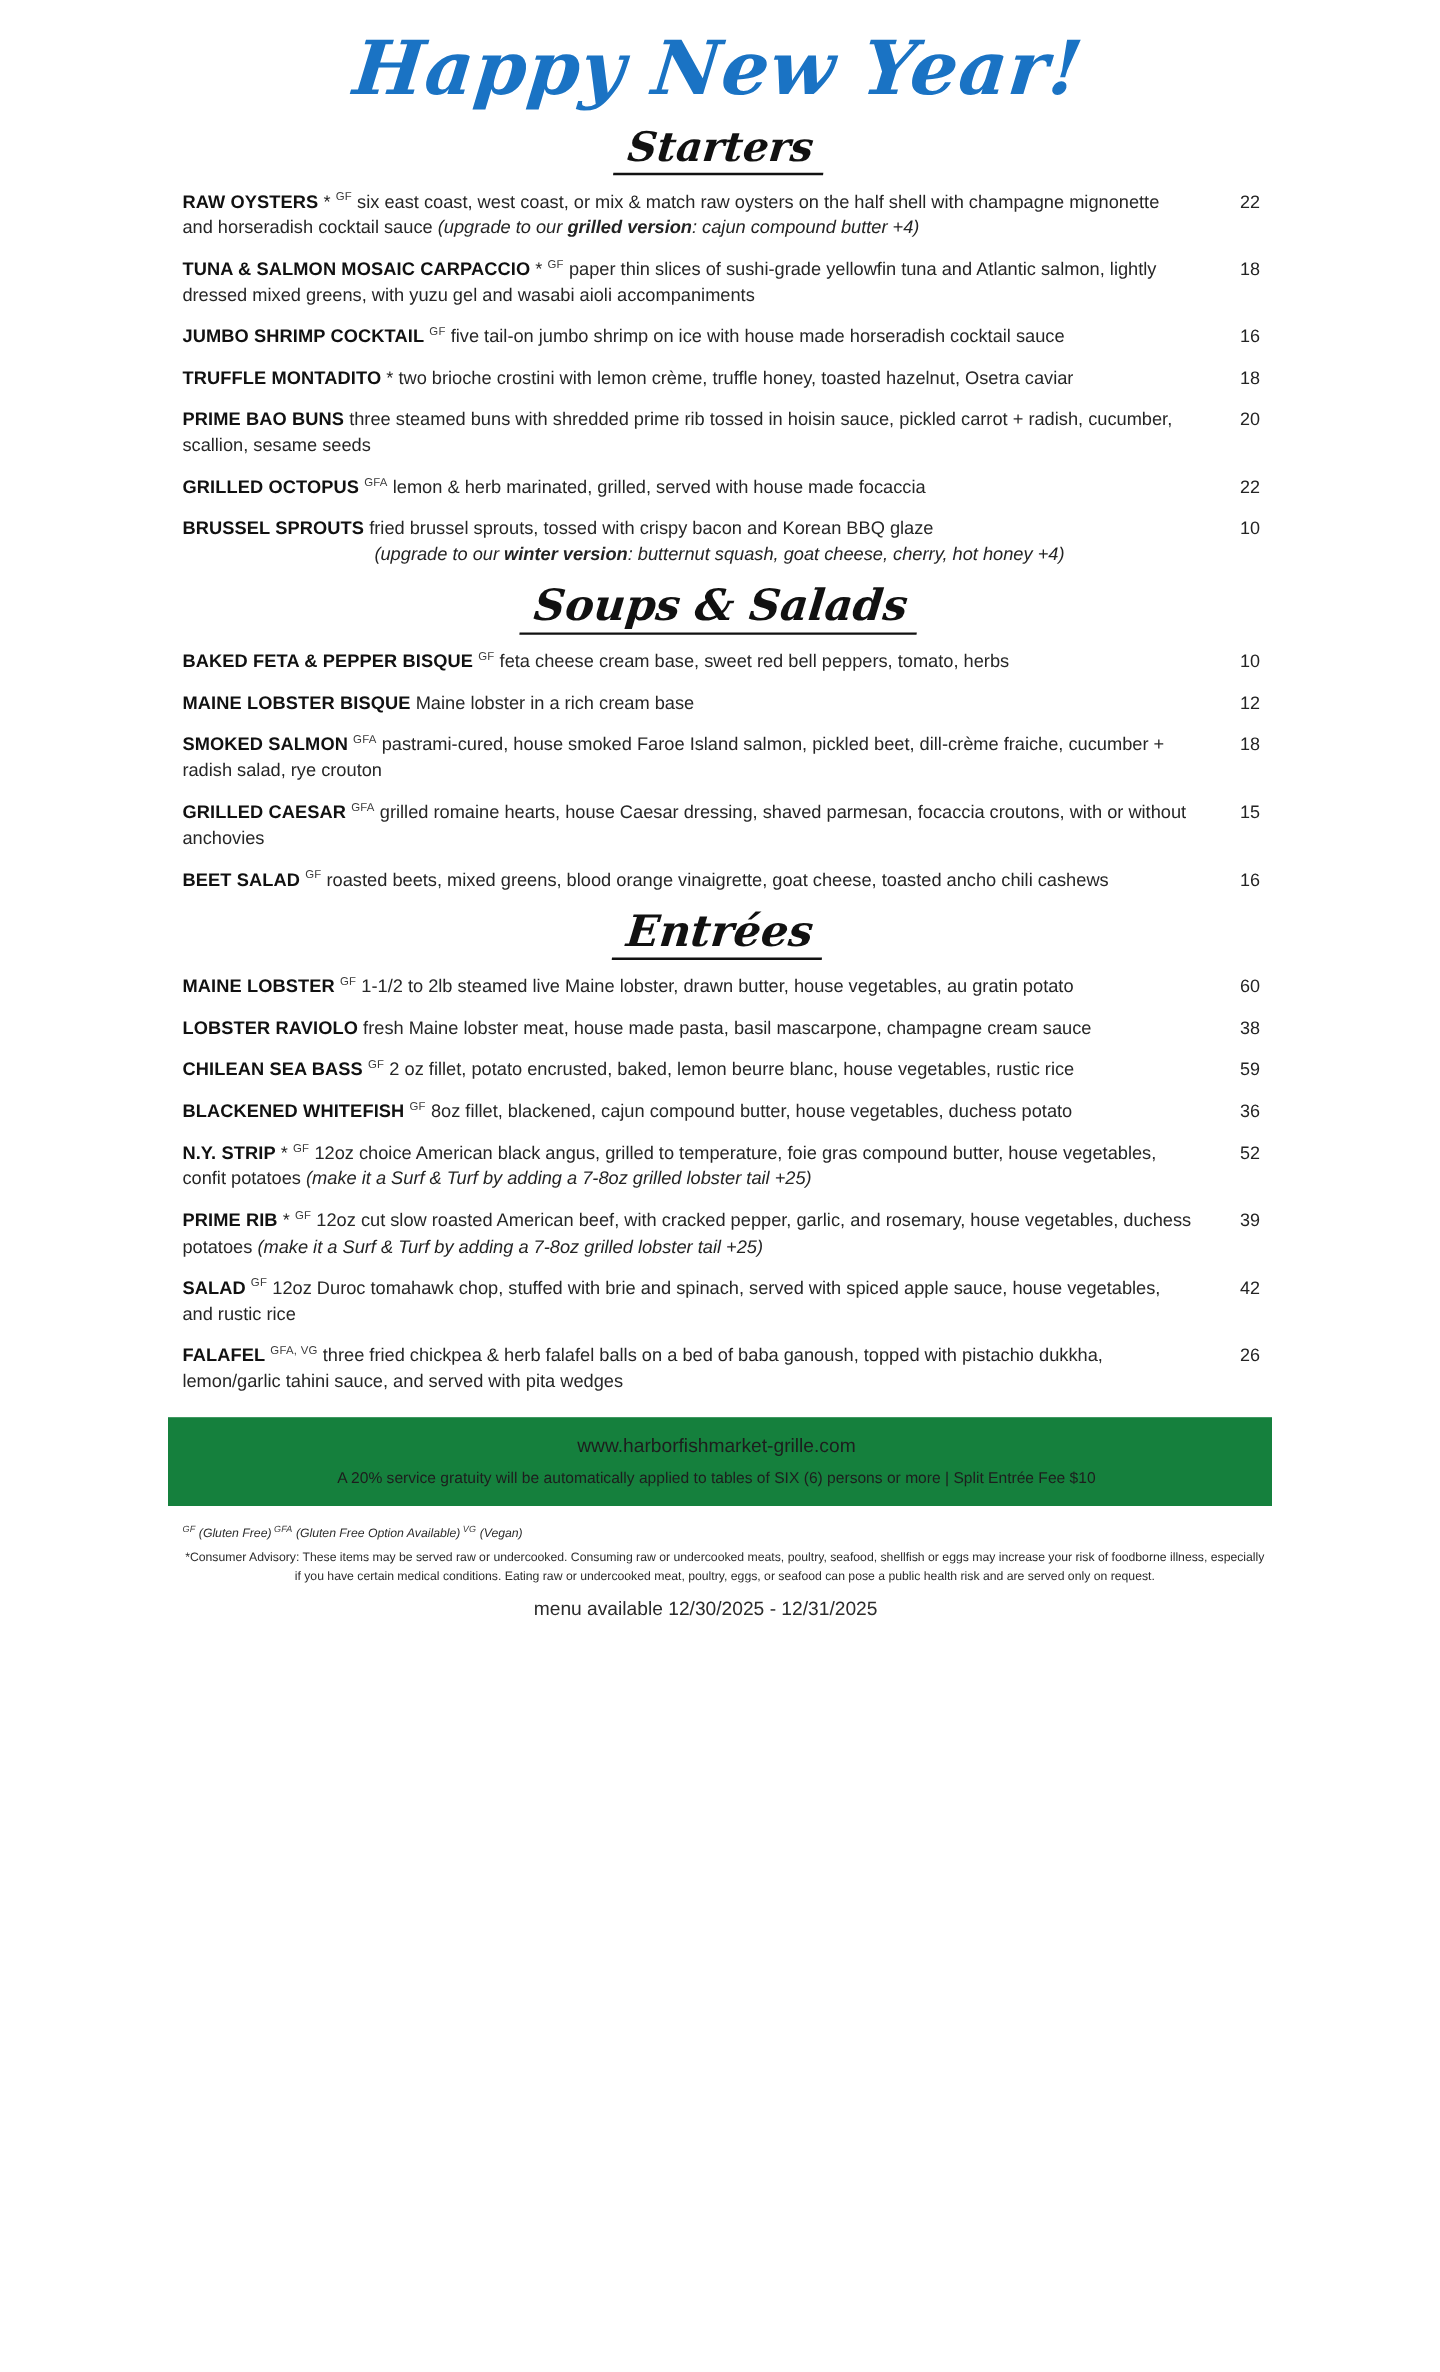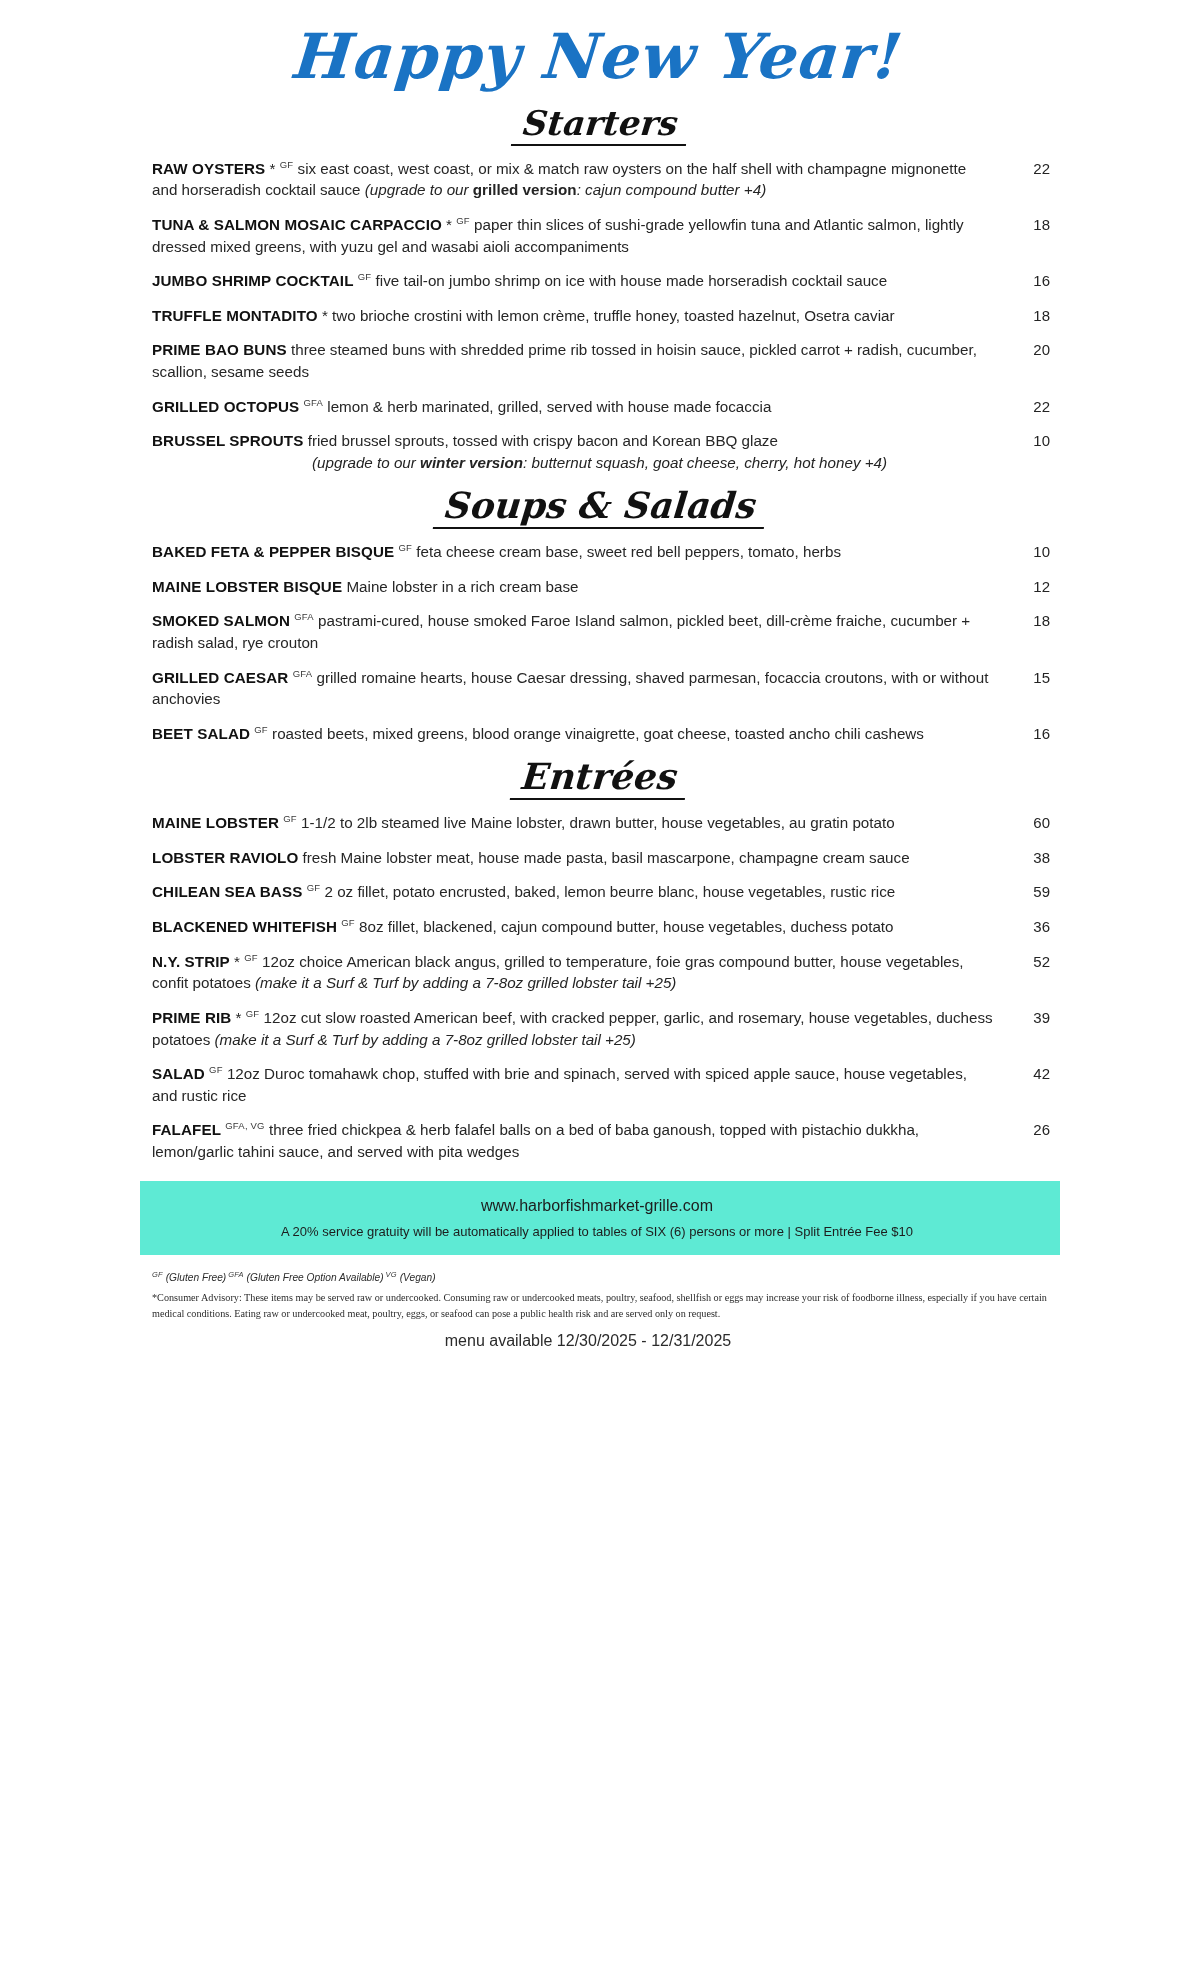--- a/index.html
+++ b/index.html
@@ -83,38 +83,38 @@
     font-size: 9.5px;
     vertical-align: super;
     letter-spacing: 0.2px;
     color: #3a3a3a;
     font-weight: normal;
     text-align: right;
   }
   .star { font-weight: normal; }
   .desc { color: #262626; }
   .em { font-style: italic; }
-  .em-b { font-weight: bold; }
+  .em-b { font-style: italic; font-weight: bold; }
   .item-price {
     flex: 0 0 42px;
     text-align: right;
     font-size: 15px;
     line-height: 1.42;
     color: #242424;
     white-space: nowrap;
   }
   .upgrade-line {
     display: block;
     padding-left: 160px;
     font-style: italic;
   }
 
   
   .footer-band {
-    background: #5eead4;
+    background: #15803d;
     margin: 18px 20px 0 20px;
     padding: 13px 10px 14px 4px;
     text-align: center;
   }
   .footer-site {
     font-size: 16px;
     color: #1d1d1d;
     line-height: 1.5;
   }
   .footer-gratuity {
@@ -127,21 +127,21 @@
   
   .fineprint {
     padding: 14px 24px 0 32px;
     font-size: 10.2px;
     line-height: 1.55;
     color: #2b2b2b;
   }
   .legend-line { margin-bottom: 4px; }
   .legend-line .marker { font-size: 7.5px; }
   .legend-item { margin-right: 2px; white-space: nowrap; font-style: italic; }
-  .advisory { text-align: left; font-family: Liberation Serif, serif; }
+  .advisory { text-align: center; }
   .menu-avail {
     text-align: center;
     font-size: 16px;
     color: #2b2b2b;
     padding: 10px 24px 18px 0;
   }
 </style>
 </head>
 <body>
 

